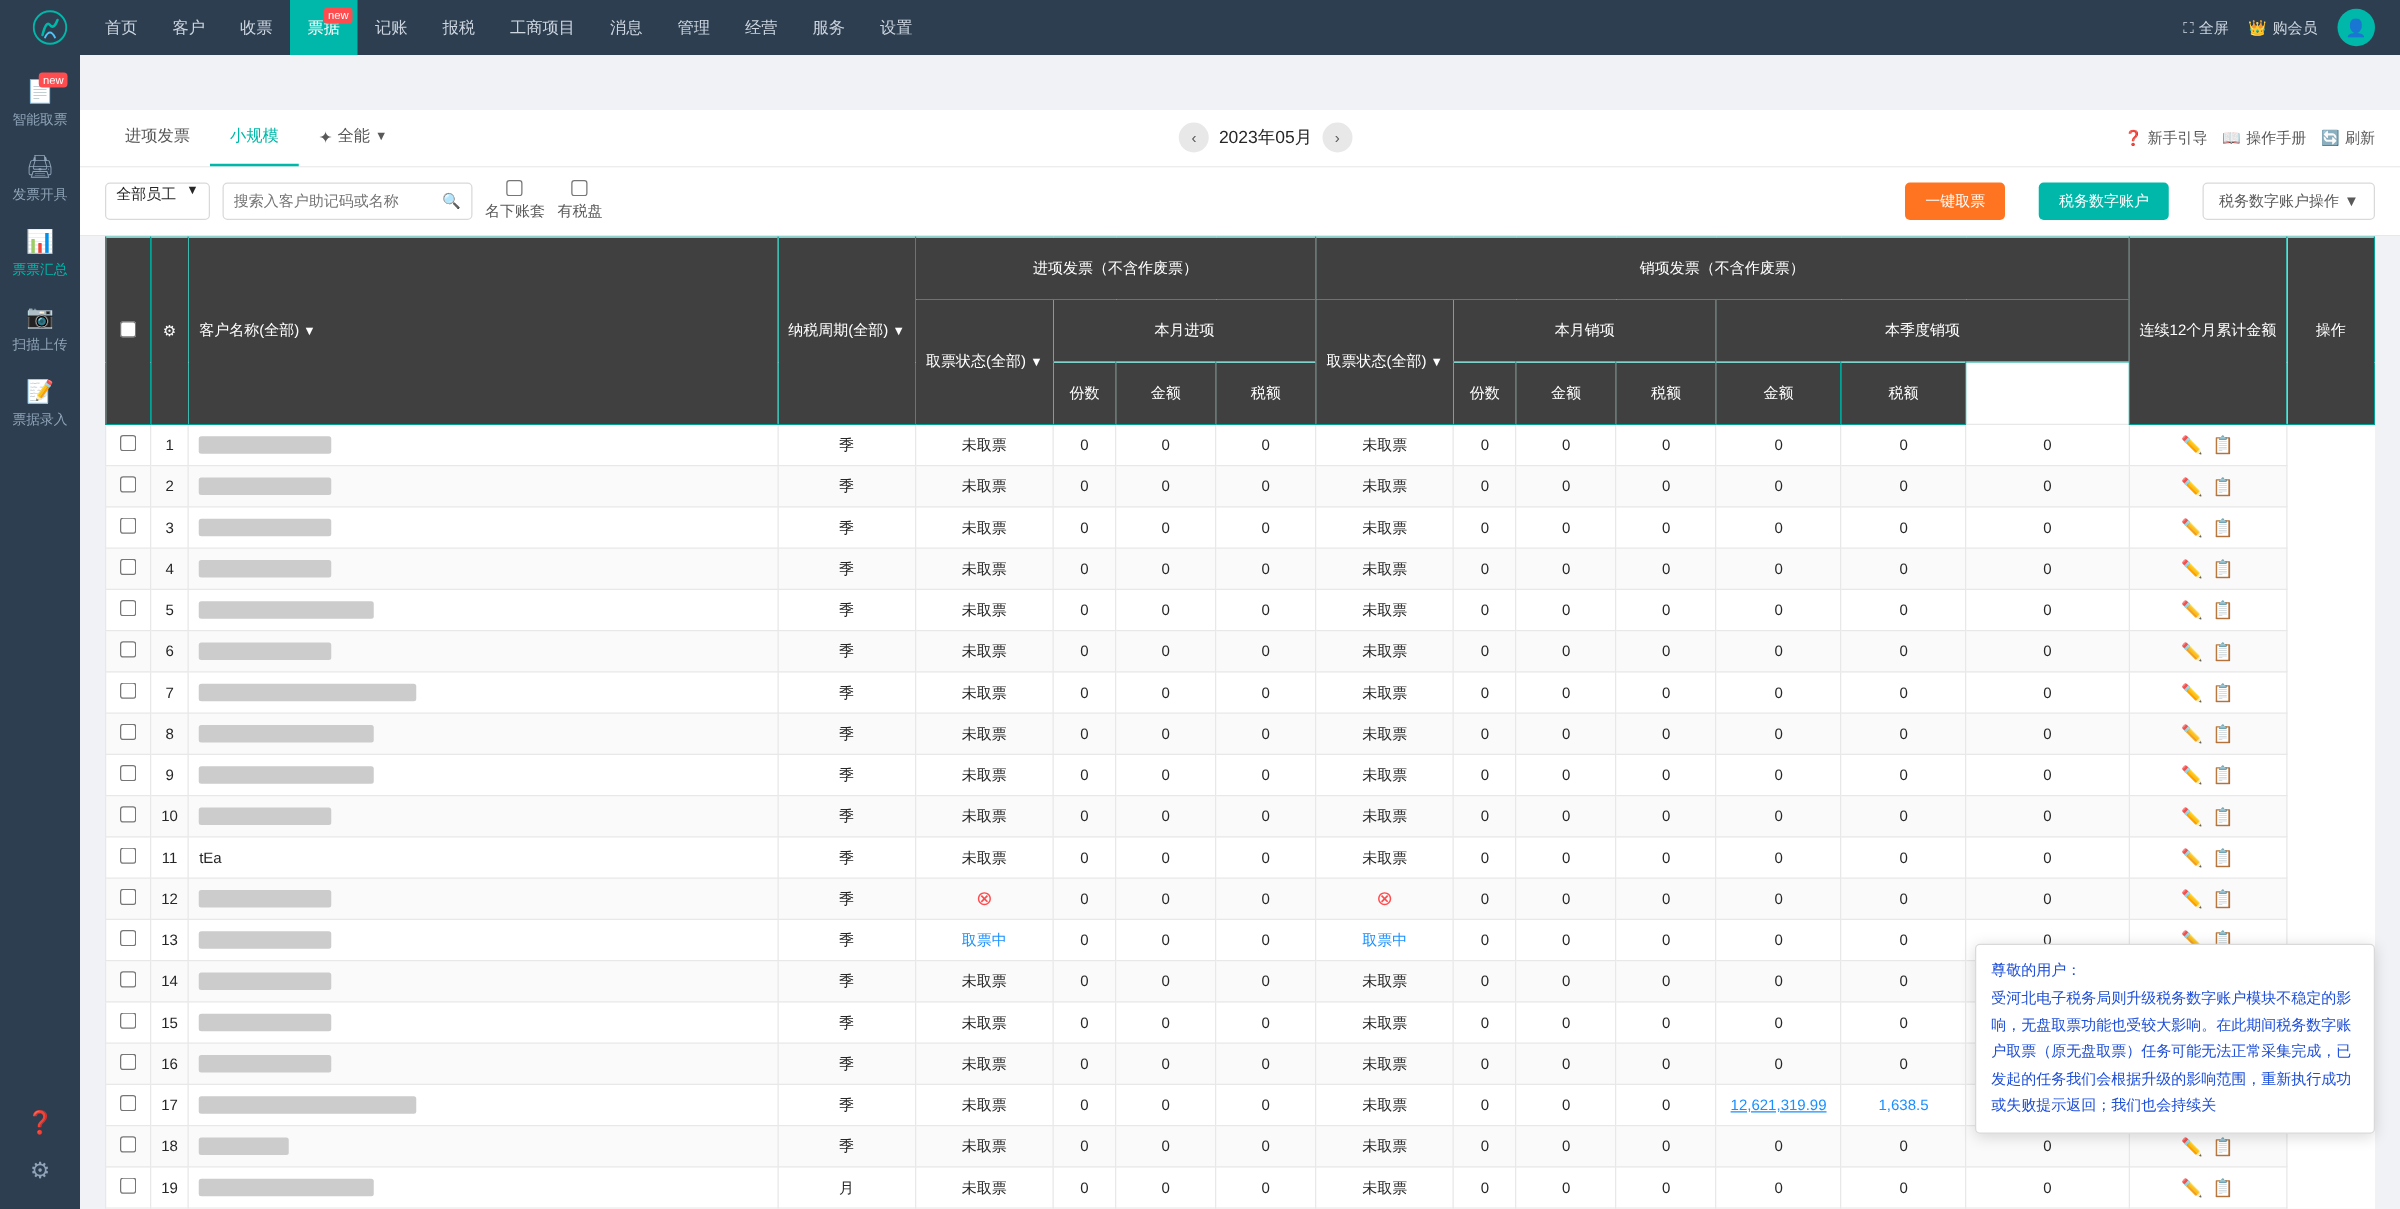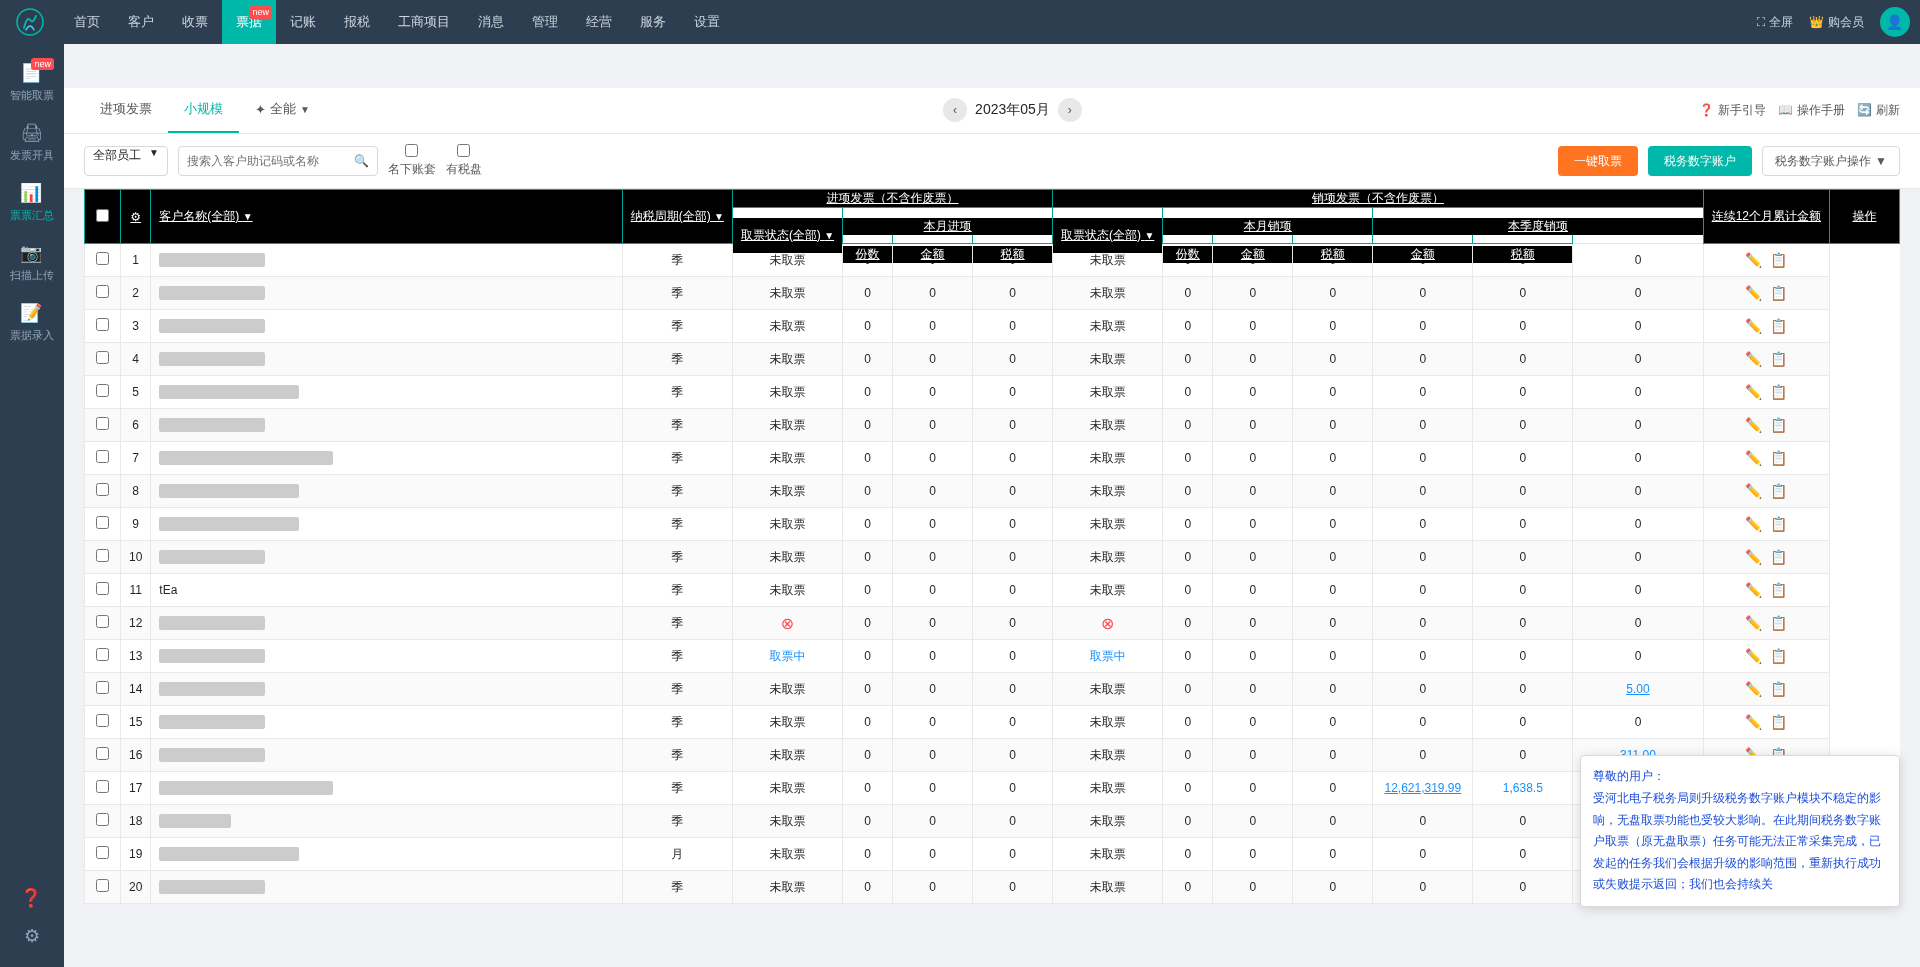--- a/index.html
+++ b/index.html
@@ -4,21 +4,21 @@
   <style>
     * { margin: 0; padding: 0; box-sizing: border-box; }
     body { font-family: 'Microsoft YaHei', Arial, sans-serif; font-size: 12px; background: #f0f2f5; width: 1920px; height: 967px; overflow: hidden; }
 
     
     .top-nav {
       background: #2d3e50;
       height: 44px;
       display: flex;
       align-items: center;
-      padding: 0 10px;
+      padding: 0 20px;
       color: #cdd6e0;
     }
     .top-nav .logo {
       width: 40px;
       height: 40px;
       display: flex;
       align-items: center;
       justify-content: center;
       margin-right: 10px;
     }
@@ -231,21 +231,21 @@
       cursor: pointer;
       font-size: 12px;
       color: #595959;
       flex-direction: column;
     }
     .checkbox-wrap input { cursor: pointer; }
     .toolbar-right {
       margin-left: auto;
       display: flex;
       align-items: center;
-      gap: 10px;
+      gap: 27px;
       justify-content: center;
     }
     .btn-orange {
       background: #ff7420;
       color: #fff;
       border: none;
       border-radius: 4px;
       padding: 0 16px;
       height: 30px;
       cursor: pointer;
@@ -286,32 +286,31 @@
       padding: 0 20px 10px;
       background: #f0f2f5;
     }
     .data-table {
       width: 100%;
       border-collapse: collapse;
       background: #fff;
       min-width: 1700px;
     }
     .data-table th {
-      background: #000000;
+      background: #404040;
       color: #fff;
       font-size: 12px;
       font-weight: 500;
-      padding: 0 8px;
+      padding: 16px 8px;
       text-align: center;
       border: 1px solid #00a396;
       white-space: nowrap;
       position: sticky;
       top: 0;
       z-index: 10;
-      text-decoration: underline;
     }
     .data-table td {
       font-size: 12px;
       padding: 6px 8px;
       text-align: center;
       border: 1px solid #e8e8e8;
       color: #262626;
       white-space: nowrap;
     }
     .data-table tr:nth-child(even) td { background: #fafafa; }

